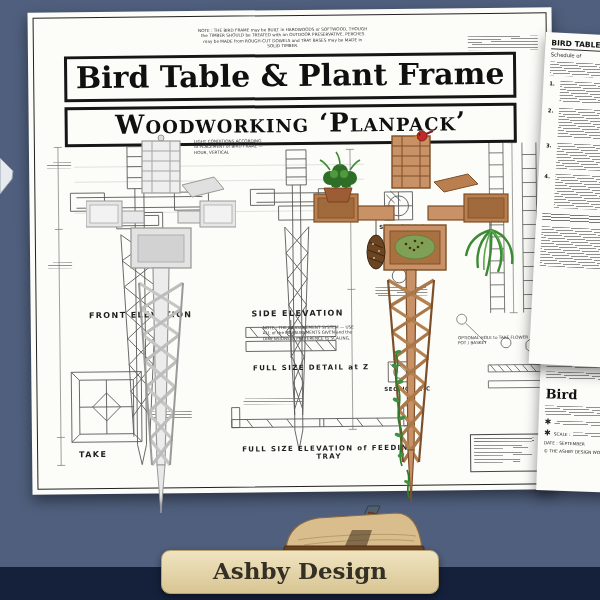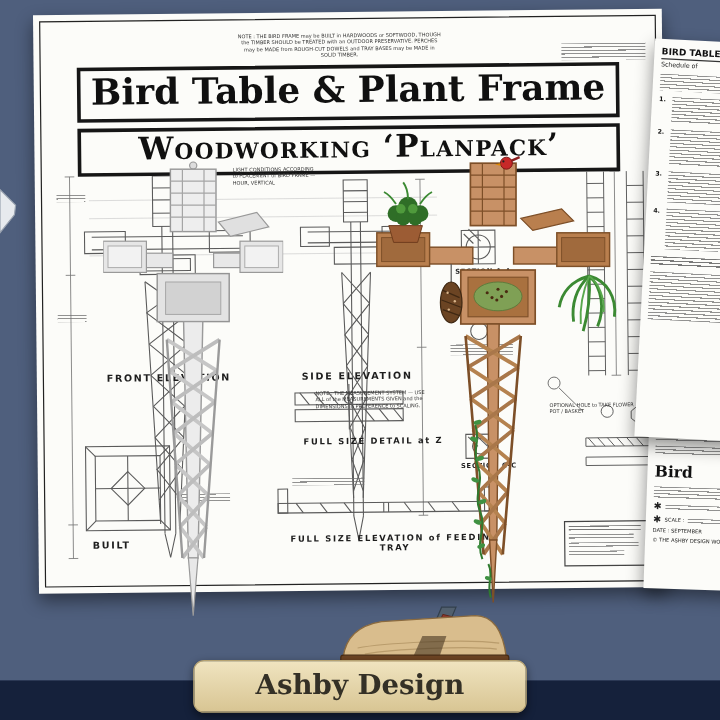--- a/index.html
+++ b/index.html
@@ -172,21 +172,21 @@
       <div class="t2">Woodworking ‘Planpack’</div>
     </div>
 
     <div class="note" style="left:170px;top:17px;width:170px;text-align:center;">NOTE : THE BIRD FRAME may be BUILT in HARDWOODS or SOFTWOOD, THOUGH the TIMBER SHOULD be TREATED with an OUTDOOR PRESERVATIVE. PERCHES may be MADE from ROUGH-CUT DOWELS and TRAY BASES may be MADE in SOLID TIMBER.</div>
     <div class="note" style="left:165px;top:128px;width:72px;">LIGHT CONDITIONS ACCORDING to PLACEMENT of BIRD FRAME — HOUR, VERTICAL</div>
     <div class="note" style="left:232px;top:315px;width:92px;">NOTE : THE MEASUREMENT SYSTEM — USE ALL of the MEASUREMENTS GIVEN and the DIMENSIONS in PREFERENCE to SCALING.</div>
     <div class="note" style="left:427px;top:327px;width:76px;">OPTIONAL HOLE to TAKE FLOWER POT / BASKET</div>
 
     <div class="lbl" style="left:35px;top:299px;width:150px;">FRONT ELEVATION</div>
     <div class="lbl" style="left:192px;top:299px;width:150px;">SIDE ELEVATION</div>
-    <div class="lbl" style="left:31px;top:438px;width:60px;">BUILT</div>
+    <div class="lbl" style="left:31px;top:438px;width:60px;">TAKE</div>
     <div class="lbl sm" style="left:340px;top:215px;width:66px;">SECTION A-A</div>
     <div class="lbl sm" style="left:343px;top:377px;width:66px;">SECTION C-C</div>
     <div class="lbl" style="left:210px;top:354px;width:140px;font-size:7px;">FULL SIZE DETAIL at Z</div>
     <div class="lbl" style="left:207px;top:435px;width:180px;font-size:7px;">FULL SIZE ELEVATION of FEEDING TRAY</div>
 
     <div class="abs mt" style="left:18px;top:150px;width:24px;height:6px;"></div>
     <div class="abs mt" style="left:18px;top:250px;width:24px;height:6px;"></div>
     <div class="abs mt" style="left:440px;top:28px;width:70px;height:14px;"></div>
     <div class="abs mt" style="left:345px;top:278px;width:52px;height:9px;"></div>
     <div class="abs mt" style="left:120px;top:400px;width:40px;height:8px;"></div>

